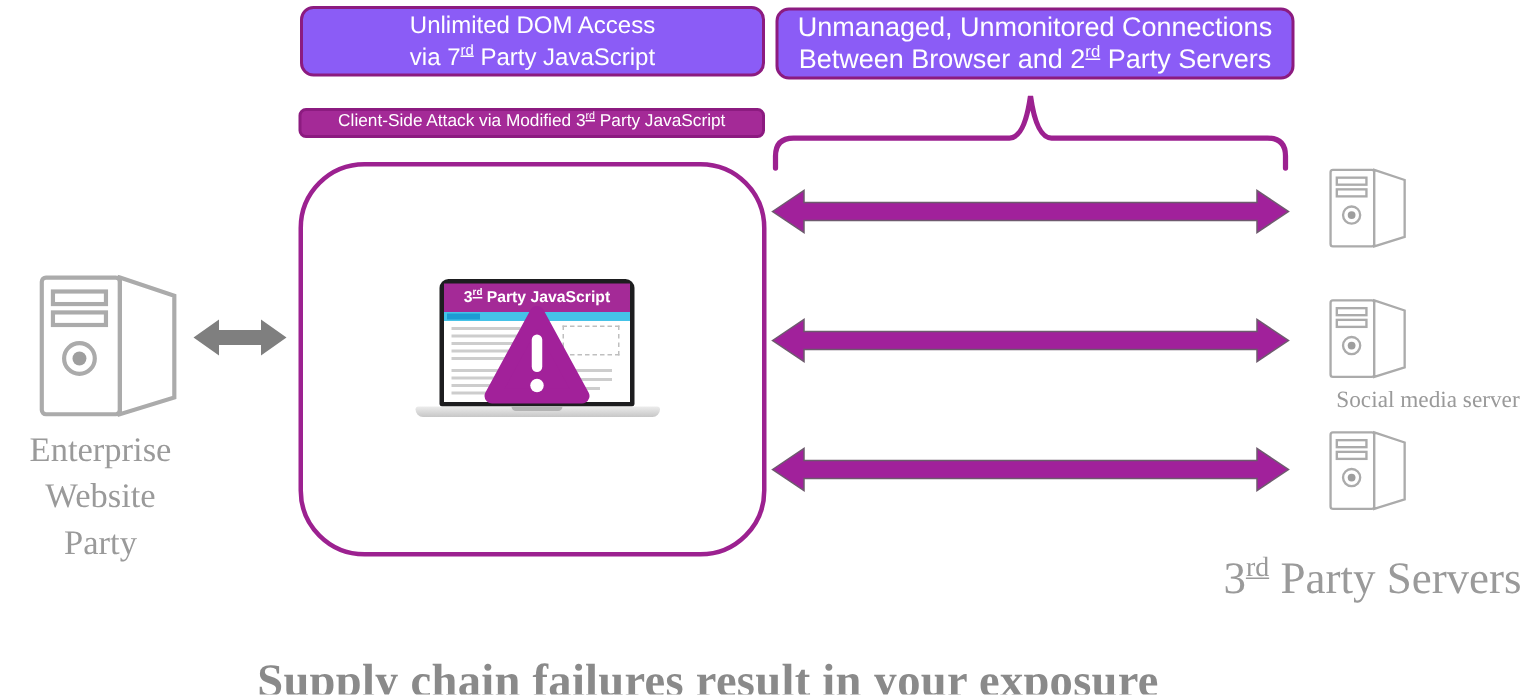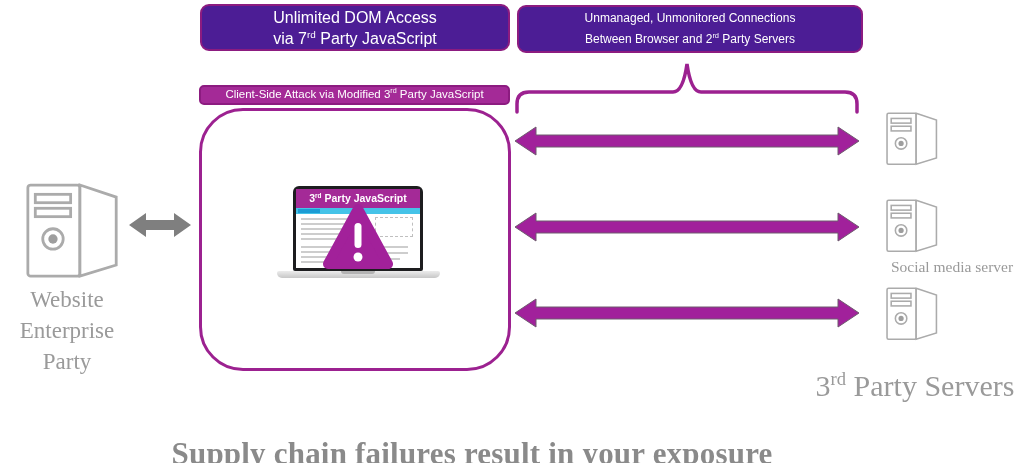--- a/index.html
+++ b/index.html
@@ -2,28 +2,28 @@
 <html><head>
 <meta charset="utf-8">
 <style>
   * { margin:0; padding:0; box-sizing:border-box; }
   body { background:#ffffff; font-family:"Liberation Sans", sans-serif; }
   .canvas {
     position:relative; width:1024px; height:463px; background:#ffffff; overflow:hidden;
   }
   
   .callout {
-    position:absolute; background:#4c1d95; border:2px solid #8C1B80; border-radius:9px;
+    position:absolute; background:#8b5cf6; border:2px solid #8C1B80; border-radius:9px;
     color:#ffffff; text-align:center; display:flex; flex-direction:column; justify-content:center;
   }
   .callout-dom { left:200px; top:4px; width:310px; height:47px; font-size:16px; line-height:21px; }
-  .callout-conn { left:517px; top:5px; width:346px; height:48px; font-size:12px; line-height:21px; }
-  .callout sup, .bar sup, .laptop-banner sup, .tps-title sup { font-size:62%; vertical-align:super; line-height:0; }
+  .callout-conn { left:517px; top:5px; width:346px; height:48px; font-size:18px; line-height:21px; }
+  .callout sup, .bar sup, .laptop-banner sup, .tps-title sup { font-size:62%; vertical-align:super; line-height:0;text-decoration:underline; }
   .bar {
-    position:absolute; left:199px; top:85px; width:311px; height:20px;
+    position:absolute; left:199px; top:72px; width:311px; height:20px;
     background:#A42A97; border:2px solid #8C1B80; border-radius:5px;
     color:#fff; font-size:11.5px; line-height:15px; text-align:center;
   }
   
   .browser-frame {
     position:absolute; left:199px; top:108px; width:312px; height:263px;
     border:3.5px solid #9C2190; border-radius:44px; background:#ffffff;
   }
   
   .brace-svg { position:absolute; left:513px; top:56px; }
@@ -92,22 +92,22 @@
   <svg class="tower-svg" style="left:26px; top:183px;" width="93" height="98" viewBox="0 0 100 105">
     <rect x="2" y="2" width="56" height="98" rx="3" fill="#ffffff" stroke="#ABABAB" stroke-width="3"></rect>
     <polygon points="58,2 97,15 97,88 58,100" fill="#ffffff" stroke="#ABABAB" stroke-width="3"></polygon>
     <rect x="10" y="12" width="38" height="9" fill="#ffffff" stroke="#ABABAB" stroke-width="3"></rect>
     <rect x="10" y="27" width="38" height="9" fill="#ffffff" stroke="#ABABAB" stroke-width="3"></rect>
     <circle cx="29" cy="60" r="11" fill="#ffffff" stroke="#ABABAB" stroke-width="3"></circle>
     <circle cx="29" cy="60" r="5" fill="#9E9E9E"></circle>
   </svg>
 
   <div class="serif-label enterprise-label">
+    <div>Enterprise</div>
     <div>Website</div>
-    <div>Enterprise</div>
     <div>Party</div>
   </div>
 
   <svg class="arrow-svg" style="left:128px; top:210px;" width="64" height="30" viewBox="0 0 64 30">
     <polygon points="1,15 18,3 18,10 46,10 46,3 63,15 46,27 46,20 18,20 18,27" fill="#7F7F7F"></polygon>
   </svg>
 
   <svg class="arrow-svg" style="left:513px; top:124px;" width="348" height="34" viewBox="0 0 348 34">
     <polygon points="2,17 23,3 23,11 325,11 325,3 346,17 325,31 325,23 23,23 23,31" fill="#A1219B" stroke="#6E5A6E" stroke-width="1"></polygon>
   </svg>

